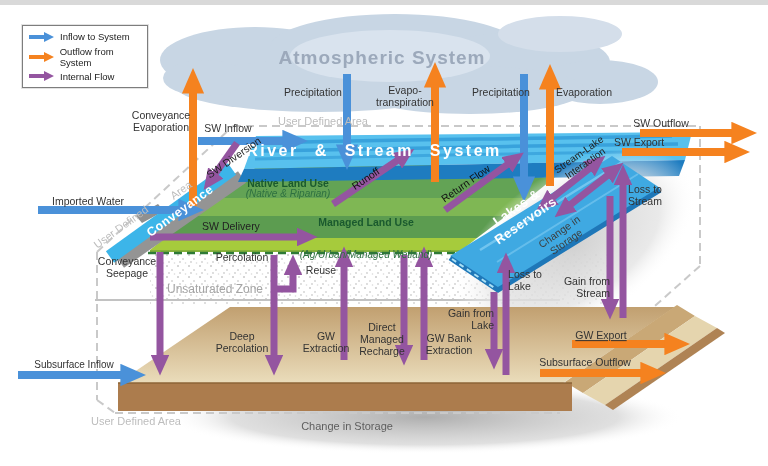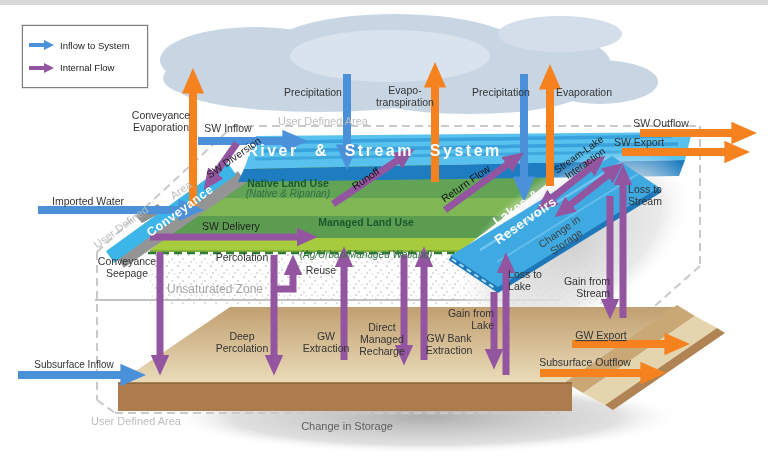--- a/index.html
+++ b/index.html
@@ -179,26 +179,33 @@
 
 <div id="legend">
   <div class="legend-row">
     <svg width="26" height="10">
       <path d="M0,3 h15 v-3 l10,5 -10,5 v-3 h-15 z" fill="#4A91D9"></path>
     </svg>
     <span>Inflow to System</span>
   </div>
   <div class="legend-row">
     <svg width="26" height="10">
+      <path d="M0,3 h15 v-3 l10,5 -10,5 v-3 h-15 z" fill="#F5821F"></path>
+    </svg>
+    <span>Outflow from System</span>
+  </div>
+  <div class="legend-row">
+    <svg width="26" height="10">
       <path d="M0,3 h15 v-3 l10,5 -10,5 v-3 h-15 z" fill="#9455A0"></path>
     </svg>
     <span>Internal Flow</span>
   </div>
 </div>
 
+<div class="lbl sys-atmo" style="left:382px;top:58px;">Atmospheric System</div>
 <div class="lbl sys-river" style="left:374px;top:151px;">River &amp; Stream System</div>
 <div class="lbl sys-lakes" style="left:521px;top:214px;transform:translate(-50%,-50%) rotate(-35deg);">Lakes &amp;
 Reservoirs</div>
 <div class="lbl sys-conv" style="left:180px;top:211px;transform:translate(-50%,-50%) rotate(-36deg);">Conveyance</div>
 
 <div class="lbl zone-b" style="left:288px;top:184px;">Native Land Use</div>
 <div class="lbl zone-i" style="left:288px;top:194px;">(Native &amp; Riparian)</div>
 <div class="lbl zone-b" style="left:366px;top:223px;">Managed Land Use</div>
 <div class="lbl zone-i" style="left:366px;top:233px;margin-top:22px;">(Ag/Urban/Managed Wetland)</div>
 <div class="lbl unsat" style="left:215px;top:290px;">Unsaturated Zone</div>

